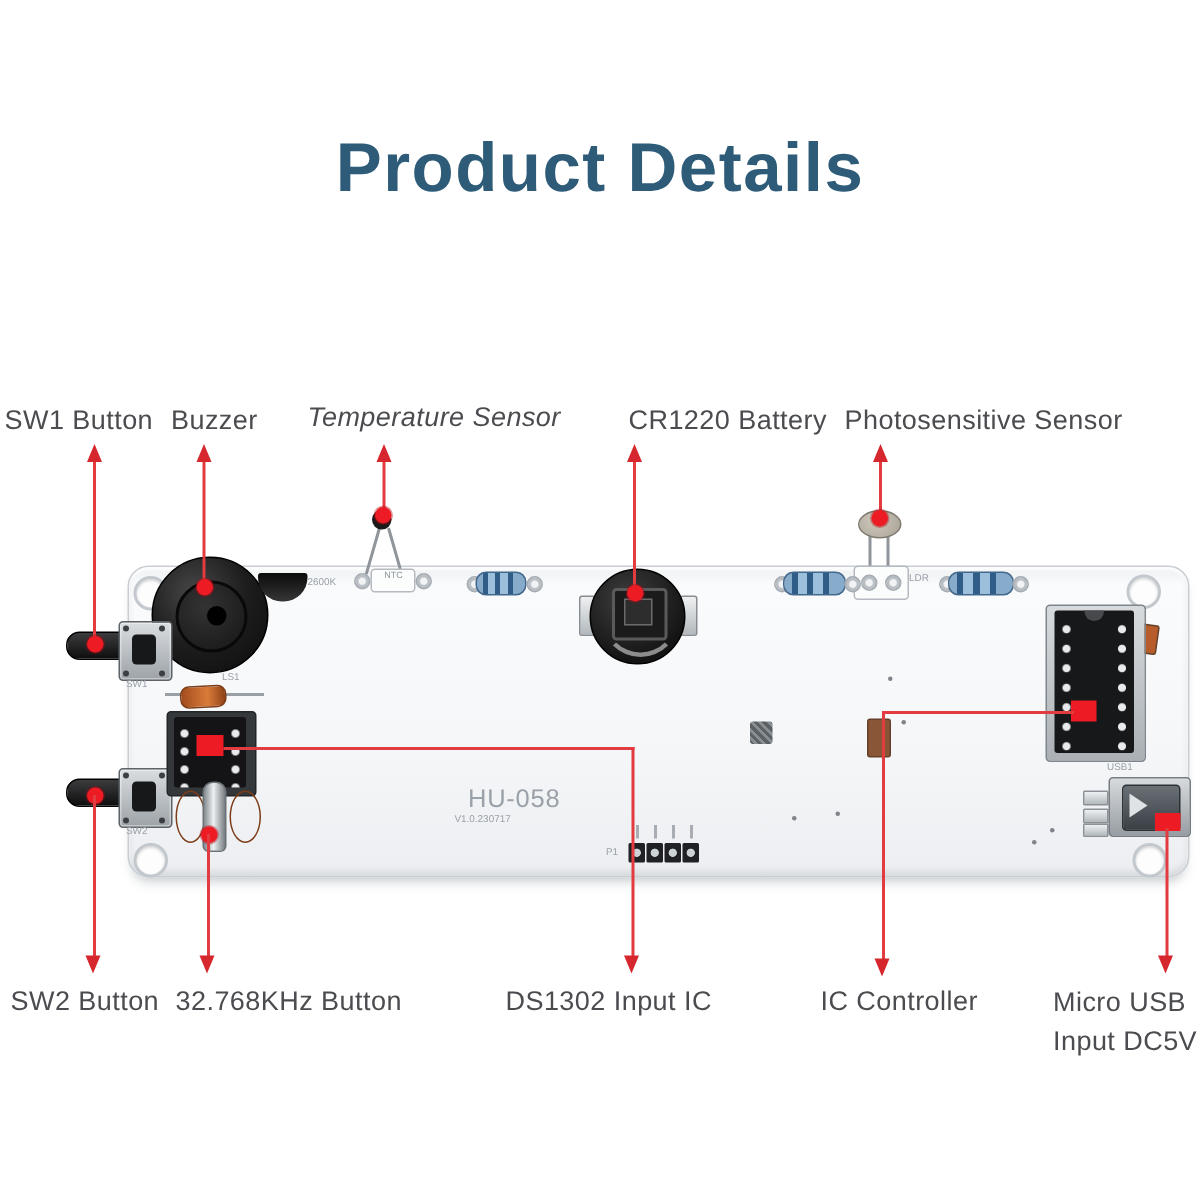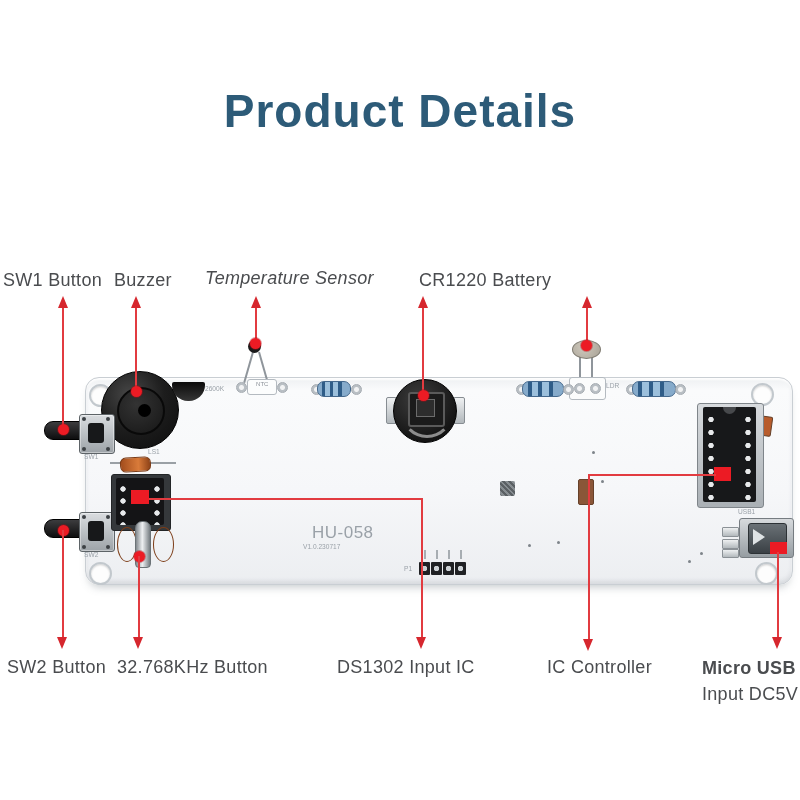--- a/index.html
+++ b/index.html
@@ -110,27 +110,28 @@
 <body>
 
 <div class="page">
 
   <h1 class="title">Product Details</h1>
 
   <span class="lbl" style="left:3px;top:270px;">SW1 Button</span>
   <span class="lbl" style="left:114px;top:270px;">Buzzer</span>
   <span class="lbl" style="left:205px;top:268px;font-style:italic;">Temperature Sensor</span>
   <span class="lbl" style="left:419px;top:270px;">CR1220 Battery</span>
+  <span class="lbl" style="left:563px;top:270px;">Photosensitive Sensor</span>
 
   <span class="lbl" style="left:7px;top:657px;">SW2 Button</span>
   <span class="lbl" style="left:117px;top:657px;">32.768KHz Button</span>
   <span class="lbl" style="left:337px;top:657px;">DS1302 Input IC</span>
   <span class="lbl" style="left:547px;top:657px;">IC Controller</span>
   <div class="lbl lbl2" style="left:702px;top:655px;">
-    <span style="display:block;font-weight:bold;">Micro USB</span>
+    <span style="display:block;">Micro USB</span>
     <span style="display:block;">Input DC5V</span>
   </div>
 
   <div class="pcb"></div>
   <div class="hole" style="left:89px;top:384px;"></div>
   <div class="hole" style="left:751px;top:383px;"></div>
   <div class="hole" style="left:89px;top:562px;"></div>
   <div class="hole" style="left:755px;top:562px;"></div>
 
   <div class="buzzer"></div>

